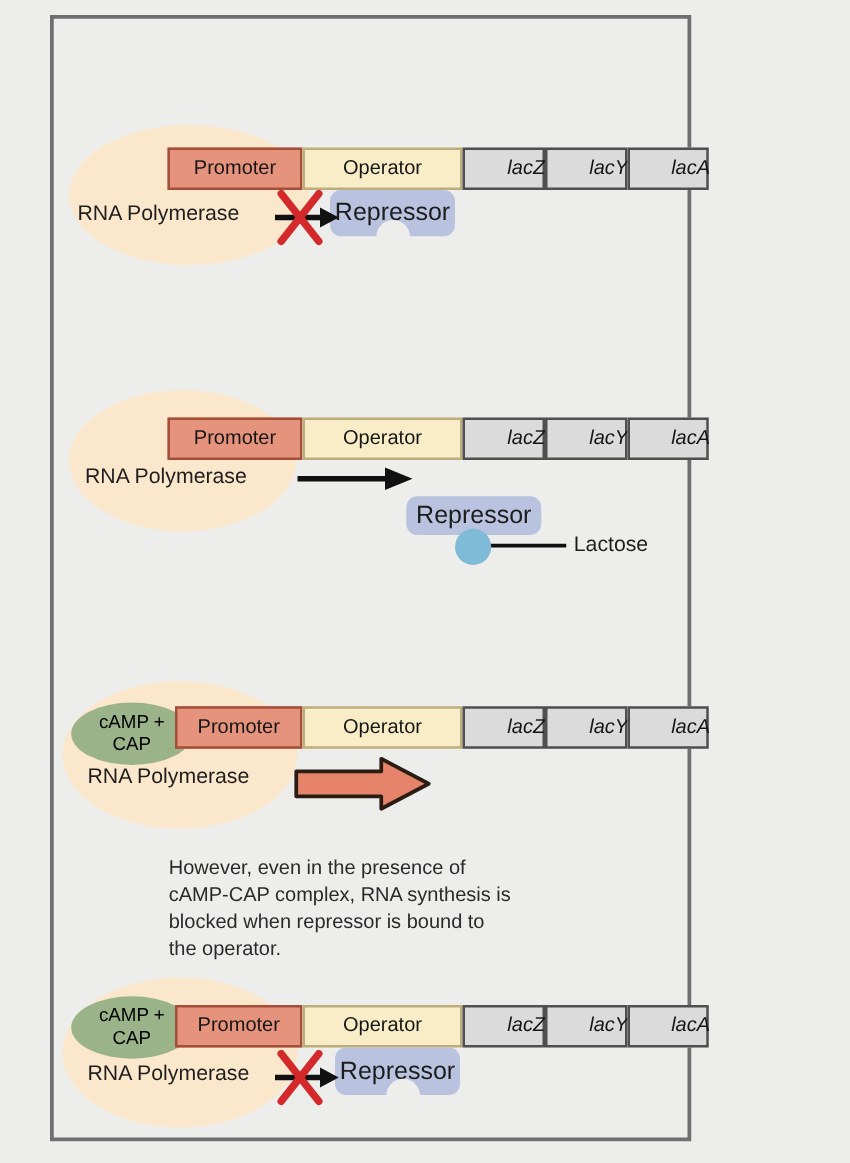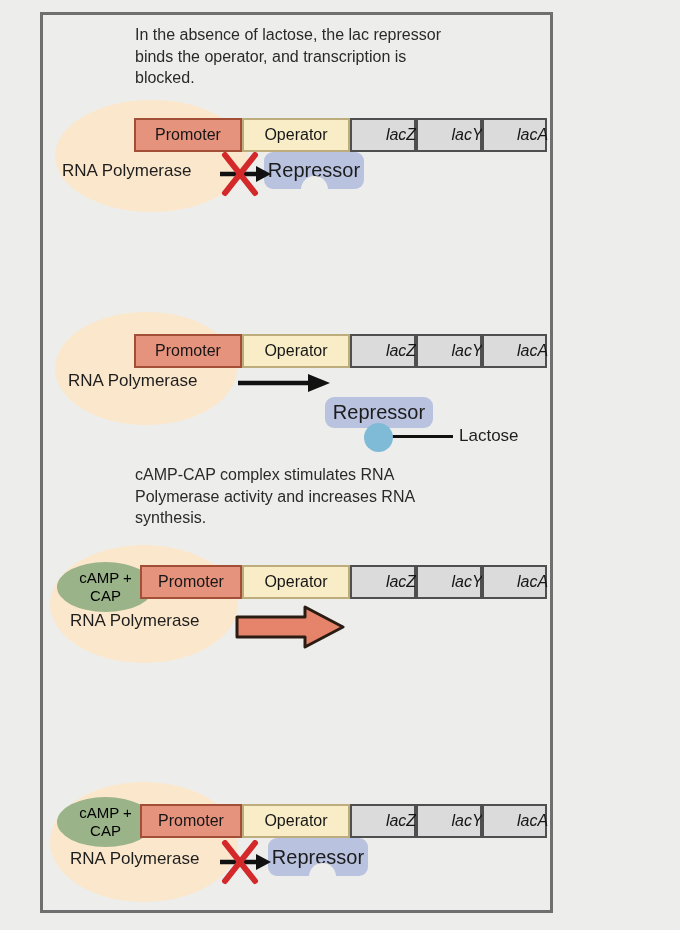--- a/index.html
+++ b/index.html
@@ -23,42 +23,39 @@
            white-space:pre-line;width:430px;z-index:4;}
   .ellipse{position:absolute;border-radius:50%;}
   .peach{background:var(--peach);z-index:1;}
   .green{background:var(--green);z-index:2;display:flex;align-items:center;justify-content:center;
          text-align:center;font-size:15px;line-height:18px;color:#000000;white-space:pre-line;}
   .row{position:absolute;display:flex;z-index:3;border-radius:11px;}
   .box{display:flex;align-items:center;justify-content:center;font-size:16px;height:34px;
        box-sizing:border-box;color:#161616;}
   .box.promoter{width:108px;background:var(--promoter);border:2px solid var(--promoter-br);}
   .box.promoter.narrow{width:102px;}
-  .box.operator{width:108px;background:var(--operator);border:2px solid var(--operator-br);}
+  .box.operator{width:128px;background:var(--operator);border:2px solid var(--operator-br);}
   .box.gene{width:66px;background:var(--gene);border:2px solid var(--gene-br);font-style:italic;padding-left:36px;}
   .box.gene.last{width:65px;}
   .lbl{position:absolute;font-size:17px;color:var(--ink);white-space:nowrap;z-index:4;}
   .repressor{position:absolute;background:var(--repressor);border-radius:9px;z-index:4;
              display:flex;align-items:center;justify-content:center;font-size:20px;color:#1c1c1c;}
   .repressor .notch{position:absolute;bottom:-14px;width:27px;height:27px;border-radius:50%;
                     background:var(--bg);}
   .deco{position:absolute;z-index:5;}
   .lactose-circle{position:absolute;width:29px;height:29px;border-radius:50%;
                   background:var(--lactose);z-index:6;}
   .lactose-line{position:absolute;height:3px;background:#101010;z-index:5;}
 </style>
 </head>
 <body>
 
 <div class="canvas">
   <div class="frame"></div>
 
-  <div class="caption" style="left:135px;top:24px;">In the absence of lactose, the lac repressor
-binds the operator, and transcription is
-blocked.</div>
   <div class="ellipse peach" style="left:55px;top:100px;width:193px;height:112px;"></div>
   <div class="row" style="left:134px;top:118px;">
     <div class="box promoter">Promoter</div>
     <div class="box operator">Operator</div>
     <div class="box gene">lacZ</div>
     <div class="box gene">lacY</div>
     <div class="box gene last">lacA</div>
   </div>
   <div class="lbl" style="left:62px;top:161px;">RNA Polymerase</div>
   <svg class="deco" style="left:214px;top:152px;" width="62" height="46" viewBox="0 0 62 46">
@@ -85,40 +82,41 @@
     <line x1="2" y1="13" x2="72" y2="13" stroke="#111111" stroke-width="4.5"></line>
     <polygon points="72,4 94,13 72,22" fill="#111111"></polygon>
   </svg>
   <div class="repressor" style="left:325px;top:397px;width:108px;height:31px;">
     <span>Repressor</span>
   </div>
   <div class="lactose-circle" style="left:364px;top:423px;"></div>
   <div class="lactose-line" style="left:387px;top:435px;width:66px;"></div>
   <div class="lbl" style="left:459px;top:426px;">Lactose</div>
 
-  <div class="caption" style="left:135px;top:464px;">cAMP-CAP complex stimulates RNA
-Polymerase activity and increases RNA
-synthesis.</div>
   <div class="ellipse peach" style="left:50px;top:545px;width:188px;height:118px;"></div>
   <div class="ellipse green" style="left:57px;top:562px;width:97px;height:50px;">
     <span>cAMP +
 CAP</span>
   </div>
   <div class="row" style="left:140px;top:565px;">
     <div class="box promoter narrow">Promoter</div>
     <div class="box operator">Operator</div>
     <div class="box gene">lacZ</div>
     <div class="box gene">lacY</div>
     <div class="box gene last">lacA</div>
   </div>
   <div class="lbl" style="left:70px;top:611px;">RNA Polymerase</div>
   <svg class="deco" style="left:235px;top:604px;" width="112" height="46" viewBox="0 0 112 46">
     <path d="M2 13 L70 13 L70 3 L108 23 L70 43 L70 33 L2 33 Z" fill="#e5846a" stroke="#2a1c13" stroke-width="3" stroke-linejoin="round"></path>
   </svg>
 
+  <div class="caption" style="left:135px;top:684px;">However, even in the presence of
+cAMP-CAP complex, RNA synthesis is
+blocked when repressor is bound to
+the operator.</div>
   <div class="ellipse peach" style="left:50px;top:782px;width:188px;height:120px;"></div>
   <div class="ellipse green" style="left:57px;top:797px;width:97px;height:50px;">
     <span>cAMP +
 CAP</span>
   </div>
   <div class="row" style="left:140px;top:804px;">
     <div class="box promoter narrow">Promoter</div>
     <div class="box operator">Operator</div>
     <div class="box gene">lacZ</div>
     <div class="box gene">lacY</div>

